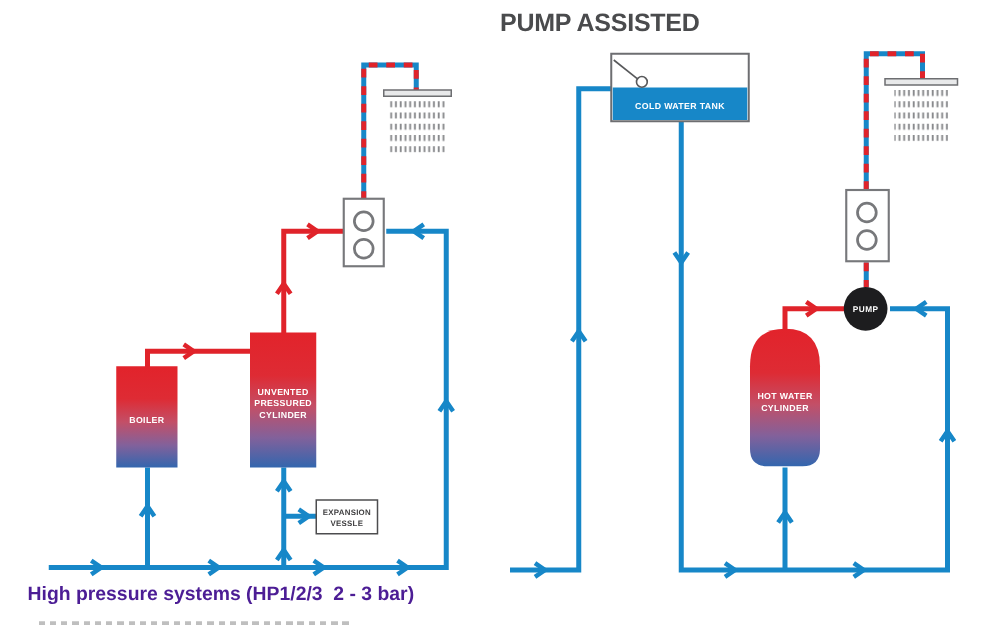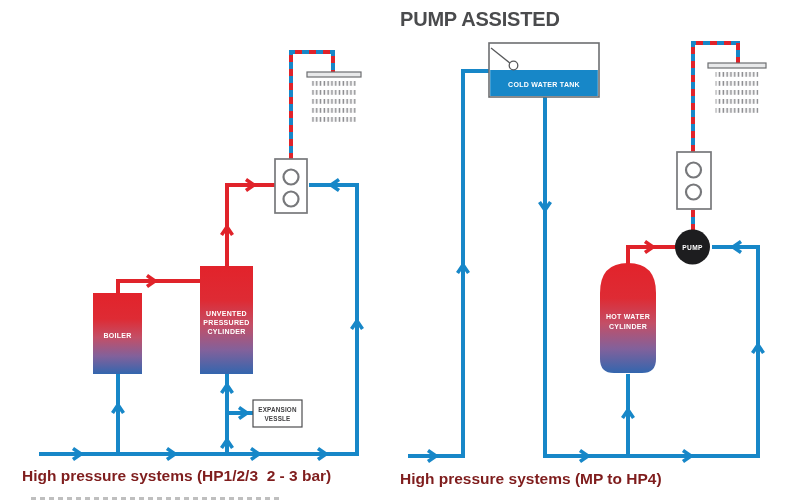--- a/index.html
+++ b/index.html
@@ -2,21 +2,21 @@
 <html><head>
 <meta charset="utf-8">
 <style>
   html,body{margin:0;padding:0;background:#ffffff;}
   #stage{position:relative;width:790px;height:500px;background:#ffffff;overflow:hidden;
          font-family:"Liberation Sans",sans-serif;}
   .panel-title{position:absolute;font-weight:bold;font-size:20px;letter-spacing:-0.2px;
                color:#4a4b4d;white-space:pre;}
   #title-left{left:21px;top:6px;}
   #title-right{left:400px;top:8px;}
-  .panel-caption{position:absolute;font-weight:bold;font-size:15.5px;color:#7f1d1d;white-space:pre;}
+  .panel-caption{position:absolute;font-weight:bold;font-size:15.5px;color:#4c1d95;white-space:pre;}
   #caption-left{left:22px;top:467px;}
   #caption-right{left:400px;top:470px;}
   #cropped-line{position:absolute;left:31px;top:497px;width:252px;height:3px;opacity:.55;
     background:repeating-linear-gradient(90deg,#8a8a8a 0 5px,transparent 5px 9px);}
   svg{position:absolute;left:0;top:0;}
   .pipe-b{stroke:#1787c8;stroke-width:4;fill:none;}
   .pipe-r{stroke:#e0232a;stroke-width:4;fill:none;}
   .pipe-dash-base{stroke:#1787c8;stroke-width:4;fill:none;}
   .pipe-dash-red{stroke:#e0232a;stroke-width:4;fill:none;stroke-dasharray:7 7;}
   .arr-b{stroke:#1787c8;stroke-width:3.6;fill:none;}
@@ -139,15 +139,14 @@
 
       <circle cx="692.5" cy="247" r="17.5" fill="#1d1d1f"></circle>
       <text class="lbl-pump" x="692.5" y="249.5">PUMP</text>
 
       <rect class="shower-bar" x="708" y="63" width="58" height="5"></rect>
       <rect x="715.5" y="71" width="43" height="42" fill="url(#drops)"></rect>
     </g>
   </svg>
 
   <div id="caption-left" class="panel-caption">High pressure systems (HP1/2/3  2 - 3 bar)</div>
-  <div id="caption-right" class="panel-caption">High pressure systems (MP to HP4)</div>
   <div id="cropped-line"></div>
 </div>
 
 </body></html>

